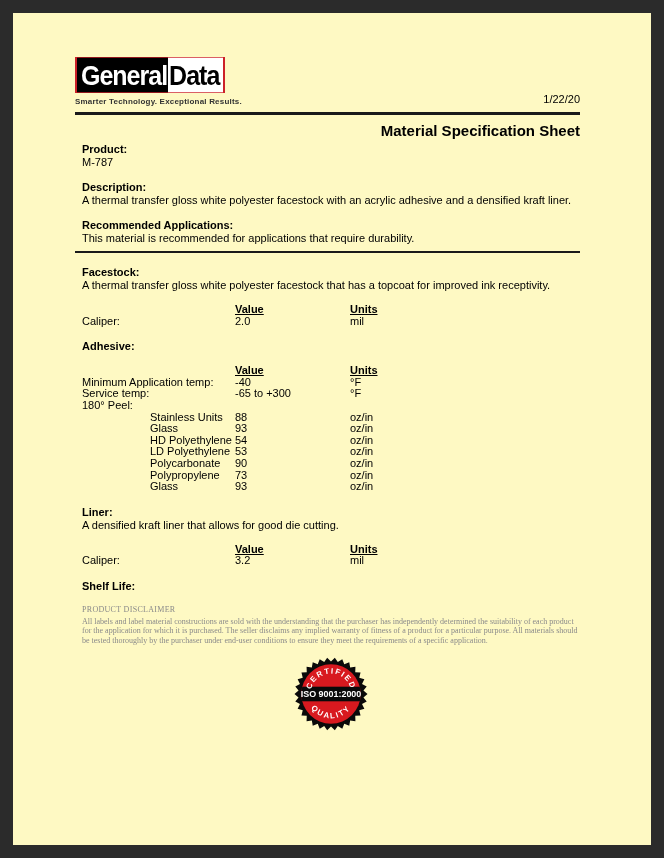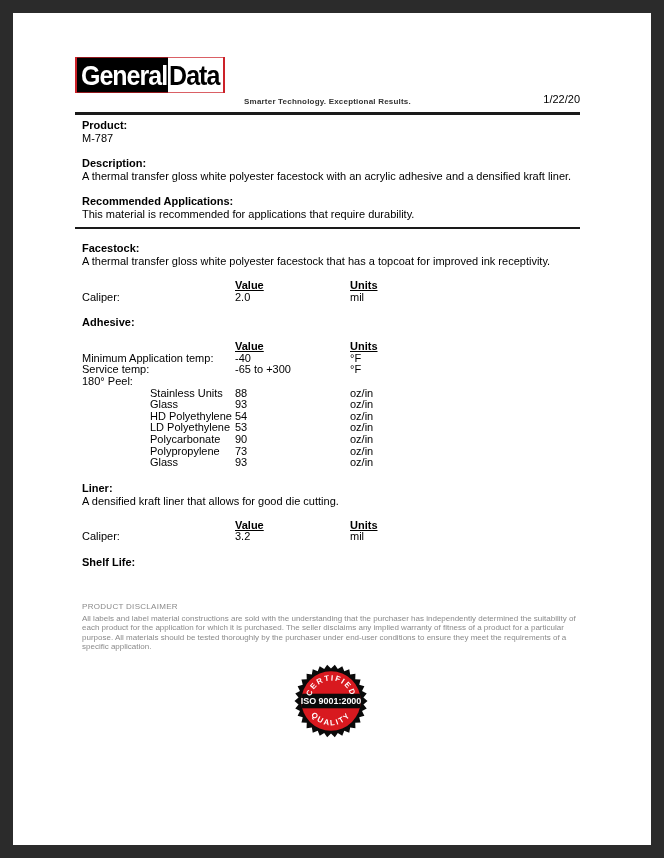--- a/index.html
+++ b/index.html
@@ -7,21 +7,21 @@
     width:664px;height:858px;
     background:#2b2b2b;
     font-family:"Liberation Sans", sans-serif;
     position:relative;
     overflow:hidden;
   }
   .page{
     position:absolute;
     left:13px;top:13px;
     width:638px;height:832px;
-    background:#ffffff;
+    background:#fef9c3;
     box-sizing:border-box;
     padding:44px 71px 9px 62px;
   }
   
   .header{position:relative;}
   .logo-box{
     display:inline-flex;
     align-items:stretch;
     border:2px solid #cc2229;
     background:#000;
@@ -37,21 +37,21 @@
     padding:0 1px 0 4px;
     transform:scaleY(1.08);
   }
   .logo-word2{
     color:#000;background:#fff;
     padding:0 4px 0 1px;
     transform:scaleY(1.08);
   }
   .tagline{
     font-size:8px;font-weight:bold;color:#333;
-    margin-top:4px;letter-spacing:.2px;text-align:center;
+    margin-top:4px;letter-spacing:.2px;
   }
   .doc-date{
     position:absolute;right:0;bottom:1px;
     font-size:11px;color:#000;margin-left:44px;
   }
   .rule-1{border:none;border-top:3px solid #1a1a1a;margin:6px 0 0 0;}
   .rule-2{border:none;border-top:2px solid #1a1a1a;margin:7px 0 0 0;}
   .doc-title{
     text-align:right;font-weight:bold;font-size:15px;
     margin-top:7px;color:#000;
@@ -64,40 +64,41 @@
   
   .spec-table{margin-top:13px;}
   .spec-row{
     display:grid;
     grid-template-columns:153px 115px auto;
     line-height:11.6px;
   }
   .spec-row .col-h{font-weight:bold;text-decoration:underline;}
   .spec-row .indent{padding-left:68px;}
   
-  .disclaimer{margin:34px 0 0 0;color:#8a8a8a;font-size:8px;line-height:9.6px;}
+  .disclaimer{margin:13px 0 0 0;color:#8a8a8a;font-size:8px;line-height:9.6px;font-family:Liberation Serif, serif;}
   .disclaimer-title{letter-spacing:.3px;margin-bottom:2px;}
   
   .badge-wrap{margin-top:12px;text-align:center;}
   .badge-wrap svg{display:inline-block;}
 </style>
 </head>
 <body>
 
 <div class="page">
 
   <div class="header">
     <div class="logo-box">
       <span class="logo-word1">General</span>
         <span class="logo-word2">Data</span>
     </div>
     <div class="tagline">Smarter Technology. Exceptional Results.</div>
     <div class="doc-date">1/22/20</div>
   </div>
   <hr class="rule-1">
+  <div class="doc-title">Material Specification Sheet</div>
 
   <div class="content">
 
     <div class="sec-head first">Product:</div>
     <div class="sec-text">M-787</div>
 
     <div class="sec-head">Description:</div>
     <div class="sec-text">A thermal transfer gloss white polyester facestock with an acrylic adhesive and a densified kraft liner.</div>
 
     <div class="sec-head">Recommended Applications:</div>

